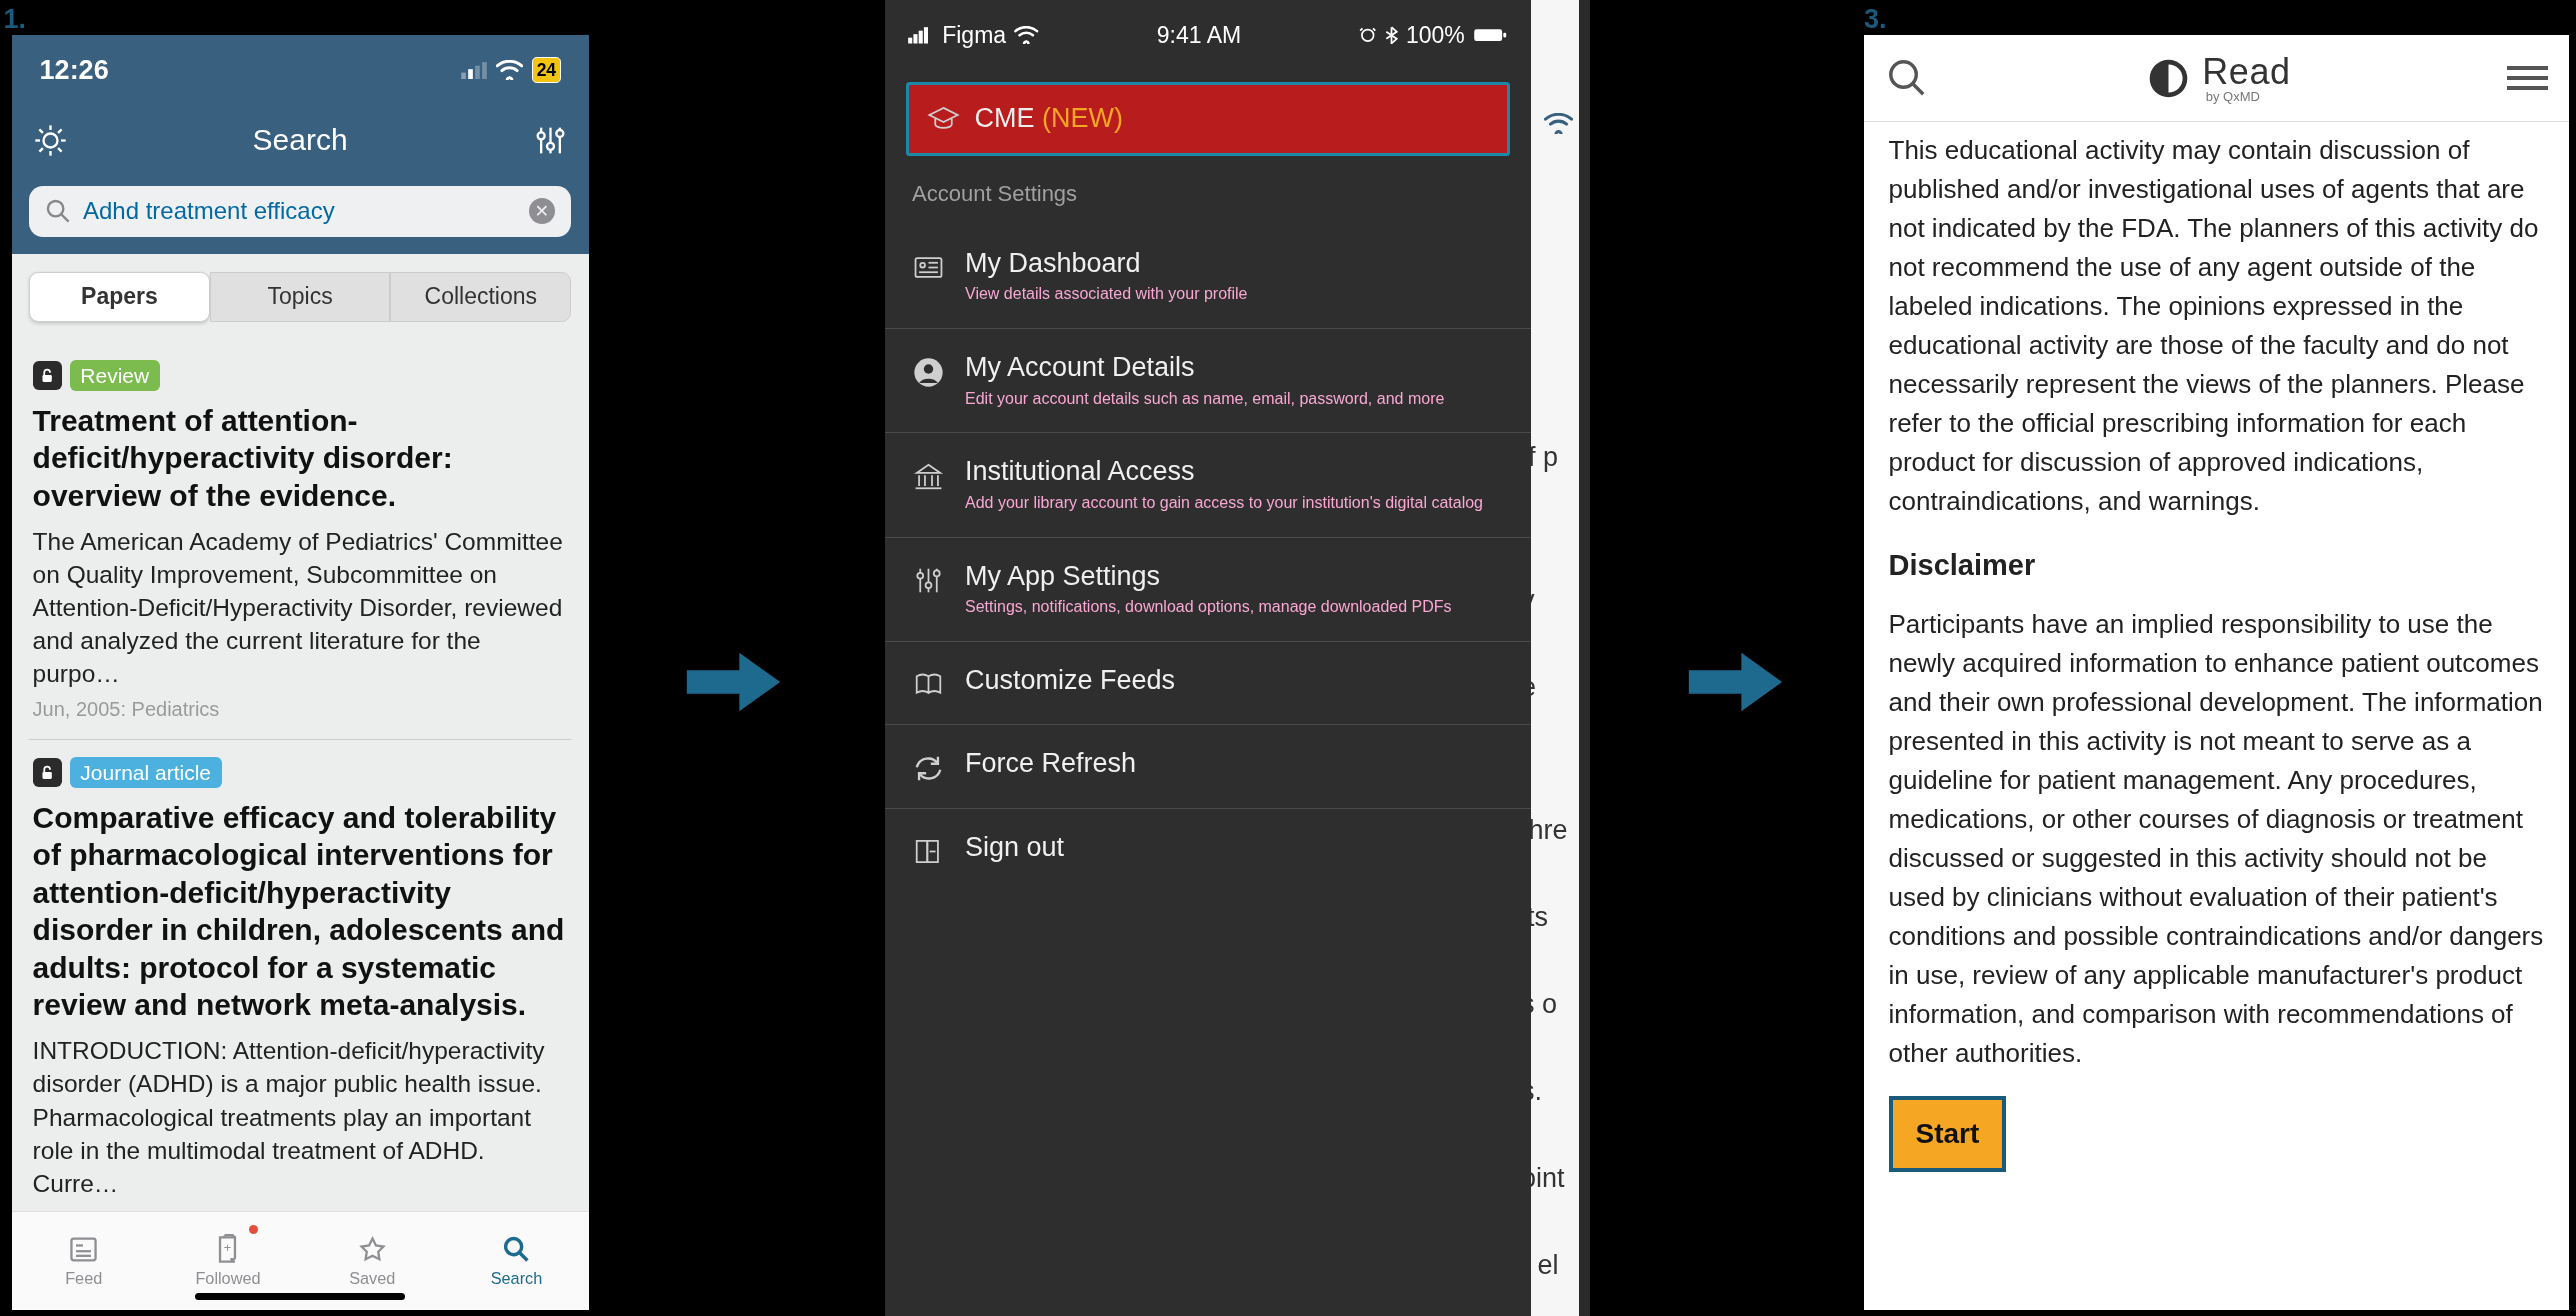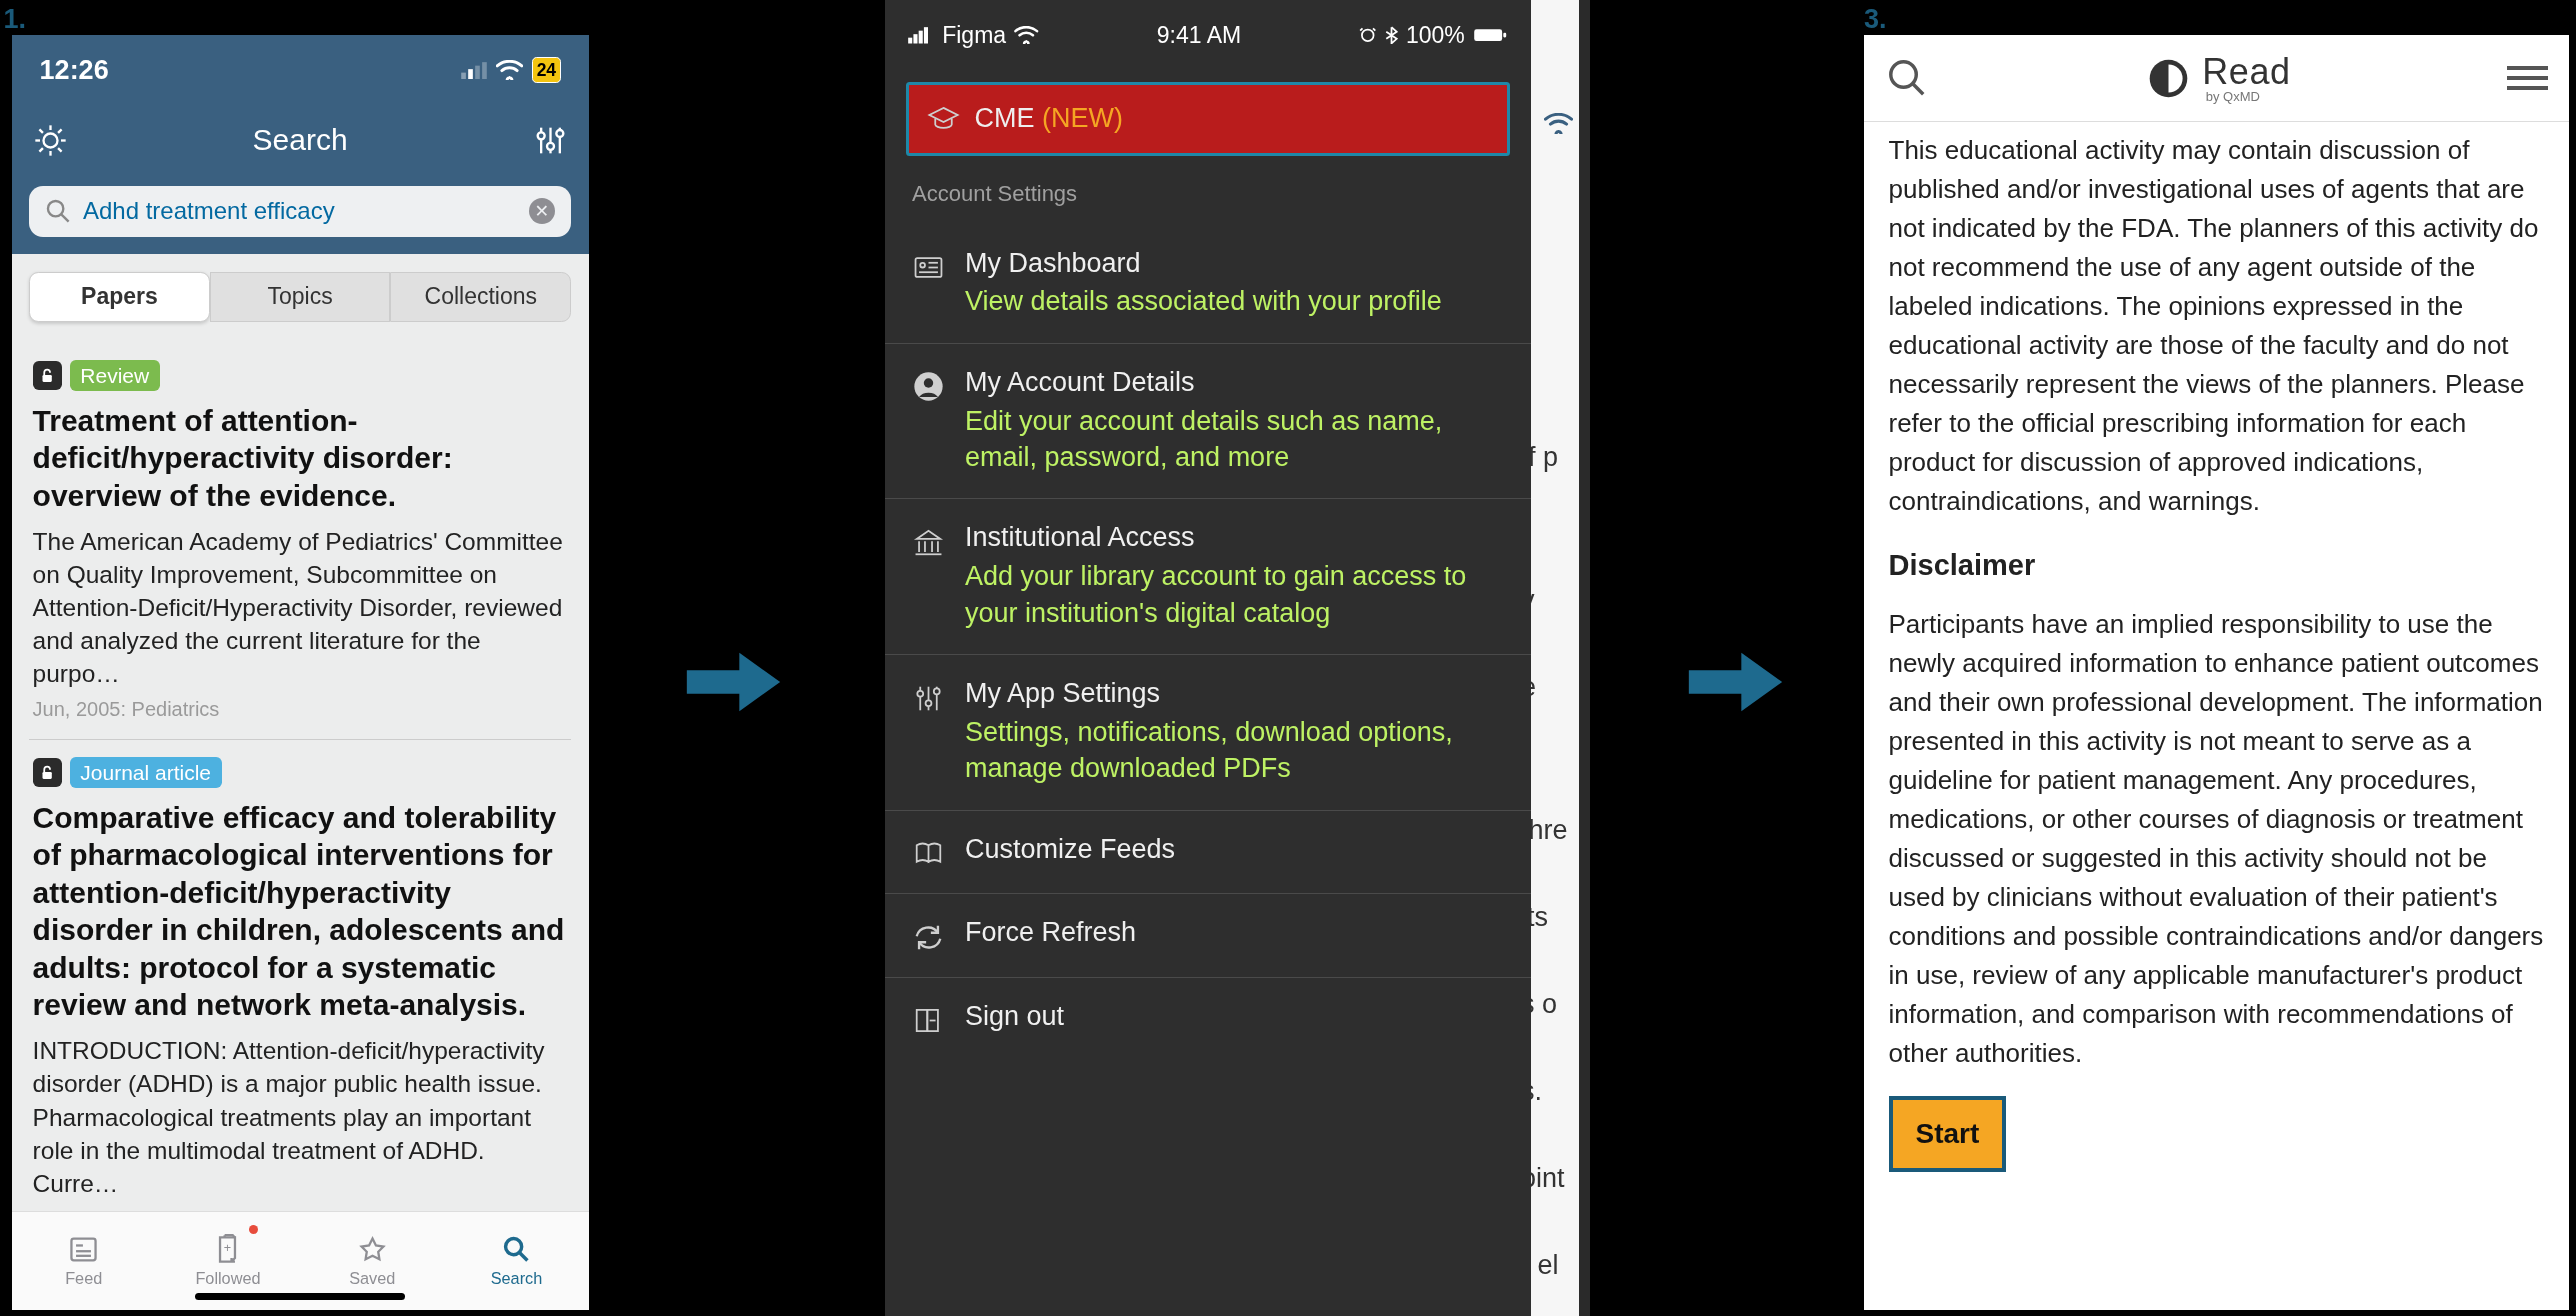--- a/index.html
+++ b/index.html
@@ -47,21 +47,21 @@
   .p2-statusbar { height: 70px; color: #fff; display: flex; align-items: center; justify-content: space-between; padding: 0 23px; font-size: 23px; background: #2e2e2e; }
   .p2-status-left { display: flex; align-items: center; gap: 8.2px; font-weight: 500; }
   .p2-status-right { display: flex; align-items: center; gap: 8.2px; }
   .p2-cme { margin: 11.6px 21px 17.5px; border: 3.5px solid #1e88a8; border-radius: 3.5px; background: #b91c1c; display: flex; align-items: center; gap: 15px; padding: 17.5px 17.5px; }
   .p2-cme .lbl { color: #eee; font-size: 27px; font-weight: 500; }
   .p2-cme .new { color: #f5a623; }
   .section-label { color: #a0a0a0; font-size: 22px; padding: 8.2px 27px 17.5px; }
   .menu-item { display: flex; align-items: flex-start; gap: 20px; padding: 23px 27px; border-bottom: 0.6px solid #4a4a4a; }
   .menu-item .micon { width: 33px; height: 33px; color: #cfcfcf; flex-shrink: 0; margin-top: 3.5px; }
   .menu-item .mtext .mtitle { color: #f0f0f0; font-size: 27px; font-weight: 500; margin-bottom: 4.7px; }
-  .menu-item .mtext .msub { color: #bef264; font-size: 27px; line-height: 1.35; }
+  .menu-item .mtext .msub { color: #f9a8d4; font-size: 16px; line-height: 1.35; }
   .p2-right-strip { position: absolute; top: 0; right: 11px; width: 58px; height: 100%; background: rgba(255,255,255,0.96); color: #333; font-size: 27px; overflow: hidden; padding-top: 82px; }
   .p2-right-strip div { padding: 28px 5.8px 28px 0; white-space: nowrap; }
 
   
   .p3 { left: 1864px; top: 35px; width: 705px; height: 1275px; background: #fff; }
   .p3-header { height: 87px; border-bottom: 0.6px solid #ddd; display: flex; align-items: center; justify-content: space-between; padding: 0 21px; }
   .p3-header .brand { display: flex; align-items: center; gap: 10px; color: #333; }
   .p3-header .brand-text { display: flex; flex-direction: column; line-height: 1; }
   .p3-header .brand-text .main { font-size: 36px; font-weight: 400; letter-spacing: 0.6px; }
   .p3-header .brand-text .sub { font-size: 13px; color: #777; margin-left: 3.5px; }

